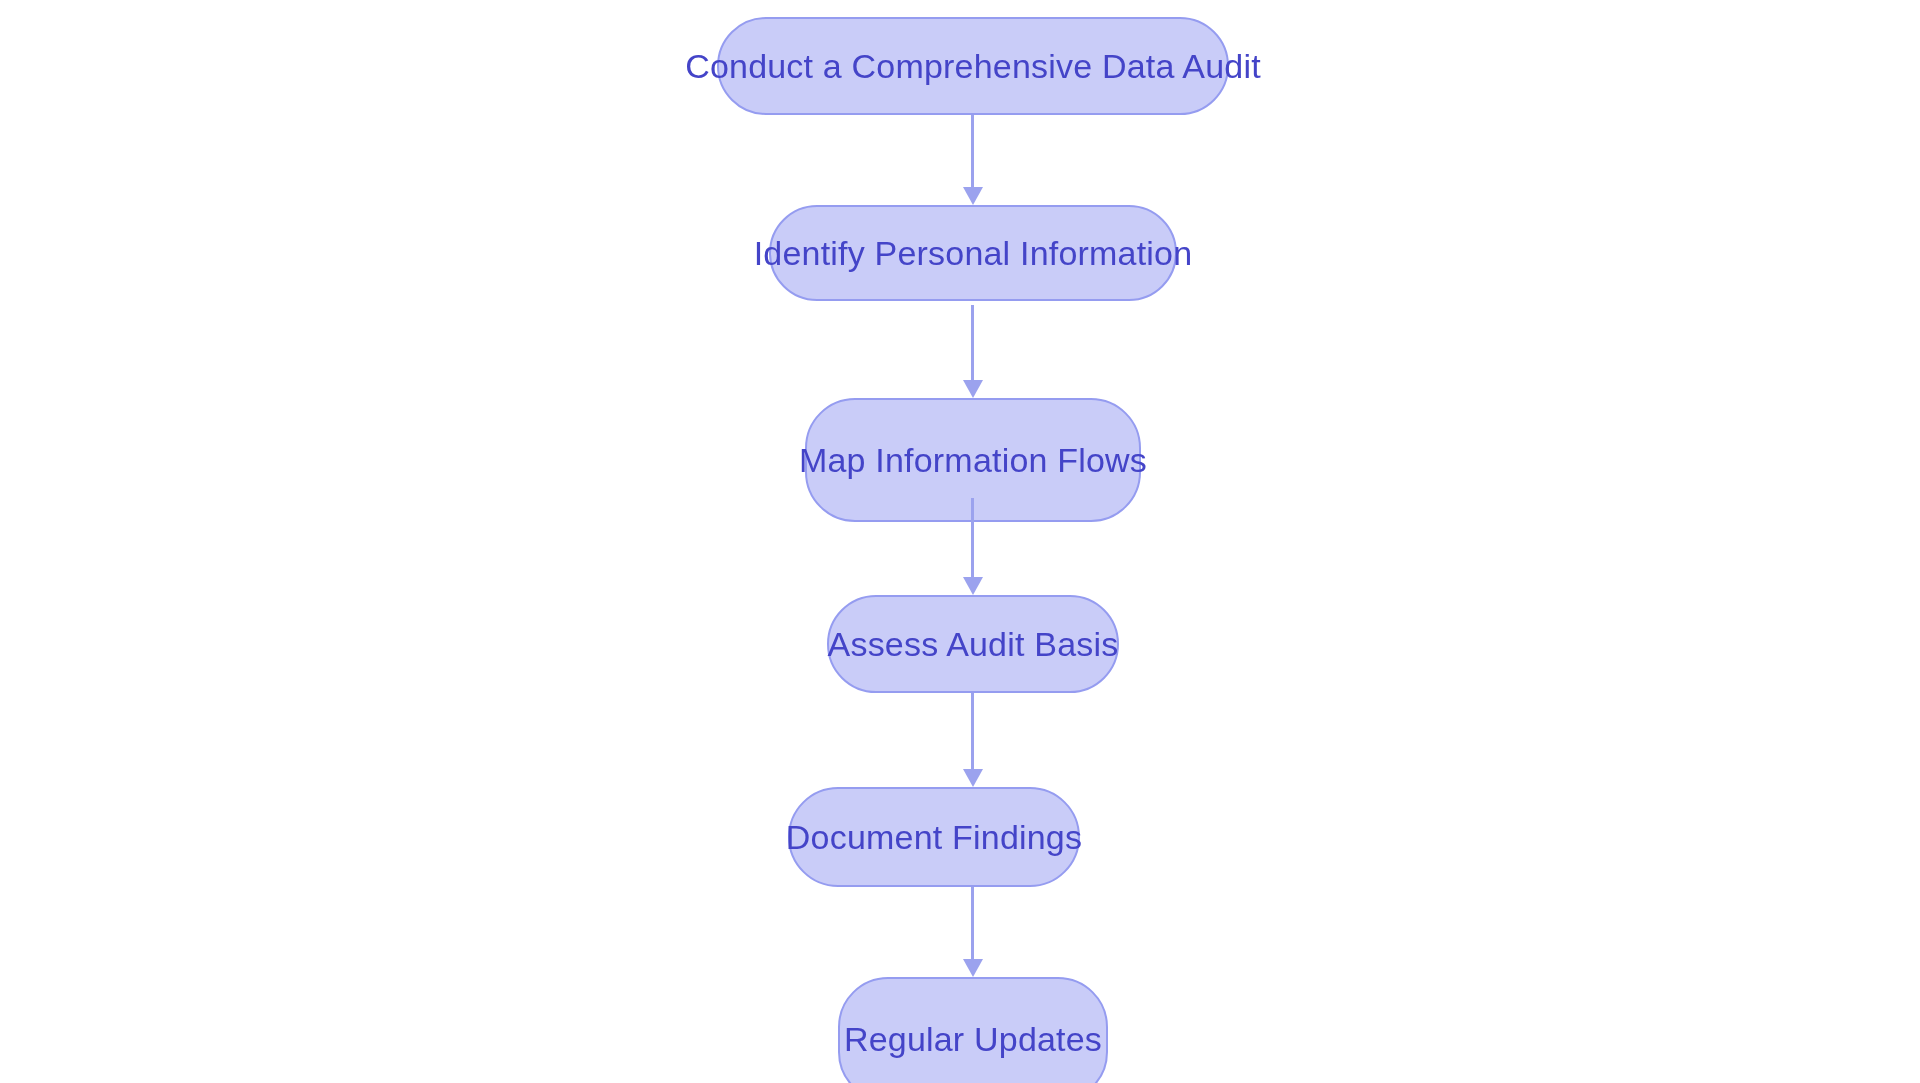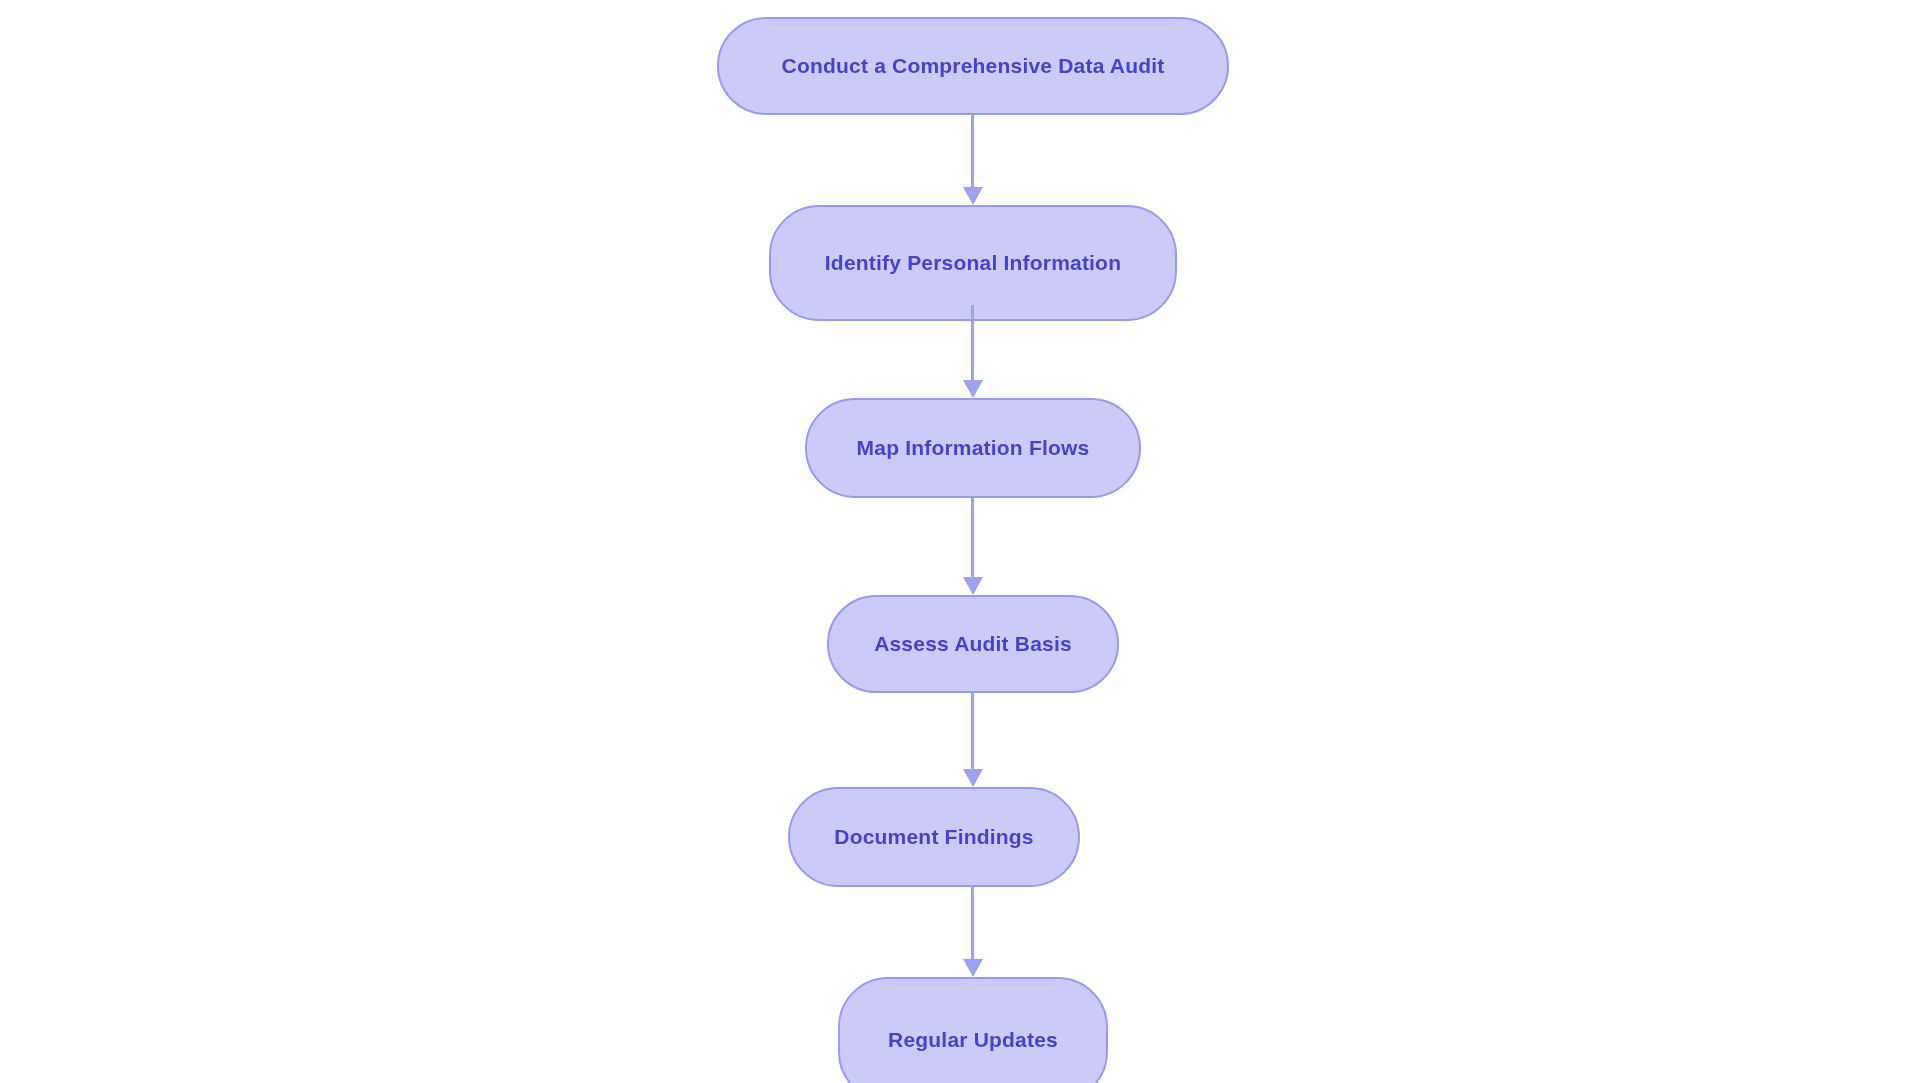--- a/index.html
+++ b/index.html
@@ -23,30 +23,30 @@
   .node {
     position: absolute;
     box-sizing: border-box;
     display: flex;
     align-items: center;
     justify-content: center;
     background: var(--node-fill, #c9ccf8);
     border: 2px solid var(--node-border, #959cf0);
     border-radius: 50px;
     color: var(--node-text, #4444c8);
-    font-size: 21px;
-    font-weight: 700;
+    font-size: 34px;
+    font-weight: 400;
     letter-spacing: 0.2px;
     text-align: center;
     white-space: nowrap;
   }
 
   .node.n1 { left: 717px; top: 17px;  width: 512px; height: 98px;  }
-  .node.n2 { left: 769px; top: 205px; width: 408px; height: 116px; }
-  .node.n3 { left: 805px; top: 398px; width: 336px; height: 100px; }
+  .node.n2 { left: 769px; top: 205px; width: 408px; height: 96px; }
+  .node.n3 { left: 805px; top: 398px; width: 336px; height: 124px; }
   .node.n4 { left: 827px; top: 595px; width: 292px; height: 98px;  }
   .node.n5 { left: 788px; top: 787px; width: 292px; height: 100px; }
   .node.n6 { left: 838px; top: 977px; width: 270px; height: 125px;  }
 
   
   .edge-line {
     position: absolute;
     left: 971px;
     width: 3px;
     background: var(--arrow, #9ba2ee);

